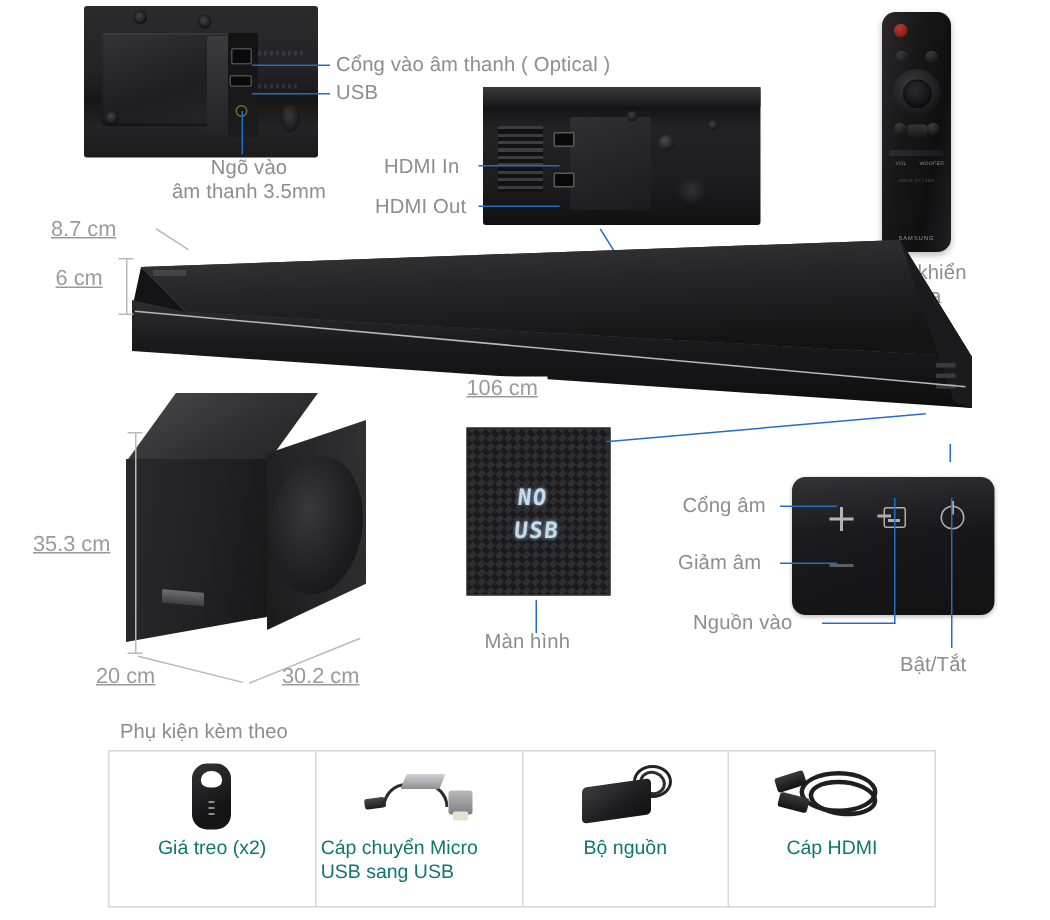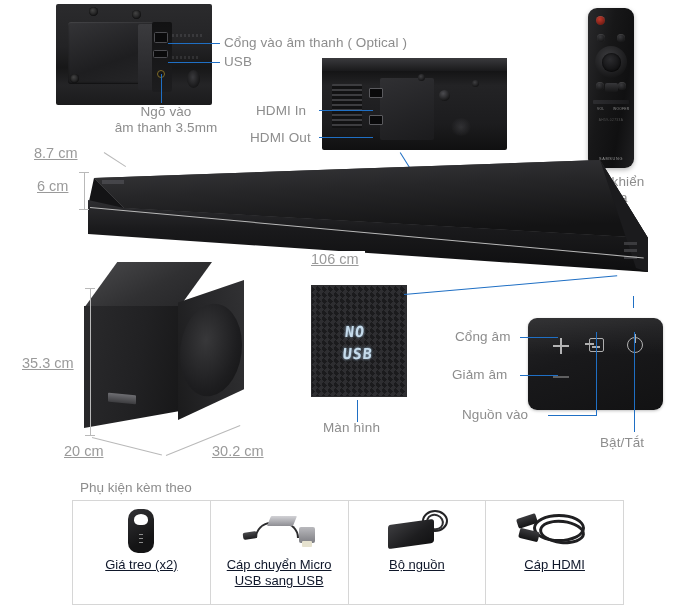--- a/index.html
+++ b/index.html
@@ -324,22 +324,22 @@
     display: flex; flex-direction: column;
     align-items: center;
   }
   .accCell:last-child { border-right: none; }
   .accArt {
     height: 56px; width: 100%;
     display: flex; align-items: center; justify-content: center;
     padding-top: 4px;
   }
   .accLabel {
-    font-size: 13px; color: #0f172a; text-align: center;
-    line-height: 1.22; padding: 0 3px; text-decoration: underline;
+    font-size: 13px; color: #0f766e; text-align: left;
+    line-height: 1.22; padding: 0 3px;
   }
 
   
   .bracket {
     width: 26px; height: 44px; border-radius: 10px;
     background: linear-gradient(150deg,#333336,#141415 70%);
     position: relative;
   }
   .bracket:before {
     content:""; position:absolute; left:6px; top:5px; width:14px; height:11px;
@@ -544,21 +544,21 @@
   </div>
 
   <div class="dim" style="left:22px; top:355px;">35.3 cm</div>
   <div class="dimline v" style="left:90px; top:288px; height:148px;"></div>
   <div class="tick" style="left:85px; top:288px; width:10px; height:1px;"></div>
   <div class="tick" style="left:85px; top:435px; width:10px; height:1px;"></div>
 
   <div class="dim" style="left:64px; top:443px;">20 cm</div>
   <div class="dimline h" style="left:92px; top:437px; width:72px; transform:rotate(14deg); transform-origin:0 50%;"></div>
 
-  <div class="dim" style="left:212px; top:443px;">30.2 cm</div>
+  <div class="dim" style="left:188px; top:443px;">30.2 cm</div>
   <div class="dimline h" style="left:166px; top:455px; width:80px; transform:rotate(-22deg); transform-origin:0 50%;"></div>
 
   <div class="photo" id="display">
     <div class="matrix">
       <div class="mrow">
           <span class="mch">NO</span>
         </div>
       <div class="mrow">
           <span class="mch">USB</span>
         </div>

